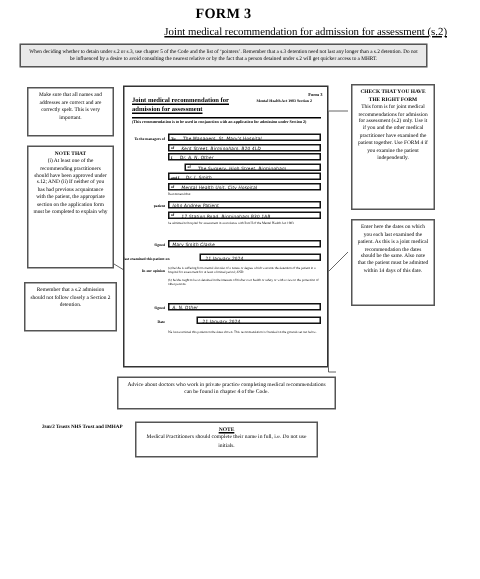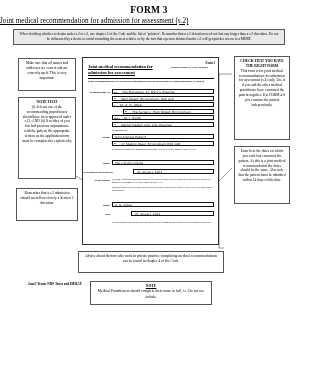--- a/index.html
+++ b/index.html
@@ -13,21 +13,21 @@
   }
   .page{position:relative;width:298px;height:302px;}
 
   
   .hdr-title{
     position:absolute;left:0;top:5px;width:298px;
     text-align:center;font-weight:bold;font-size:9.5px;letter-spacing:.2px;
   }
   .hdr-sub{
     position:absolute;left:0;top:17px;width:298px;
-    text-align:left;font-size:7.2px;text-decoration:underline;
+    text-align:right;font-size:7.2px;text-decoration:underline;
   }
 
   
   .top-notice{
     position:absolute;left:13px;top:29px;width:272px;
     border:1px solid #555;background:#e9e9e9;
     padding:2px 4px;box-sizing:border-box;
     font-size:3.5px;line-height:1.45;text-align:center;
   }
 

